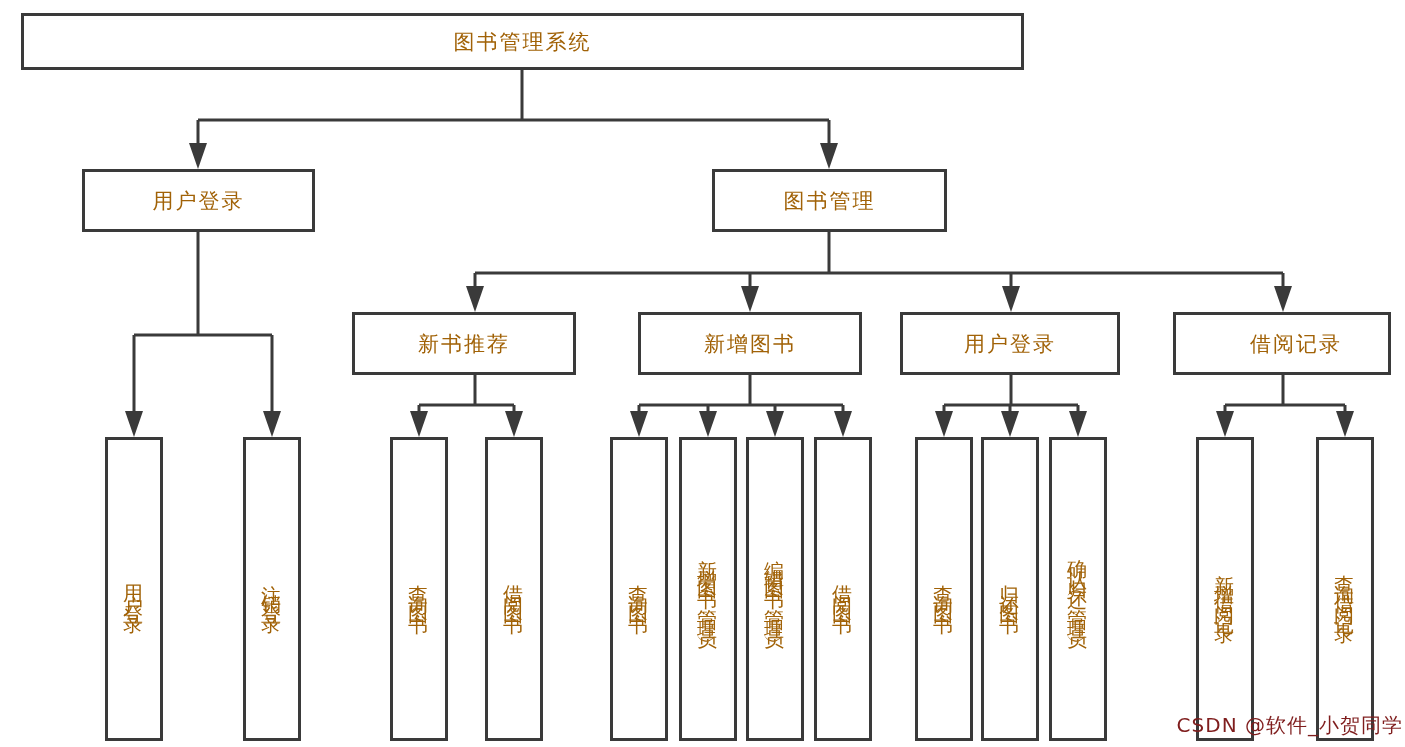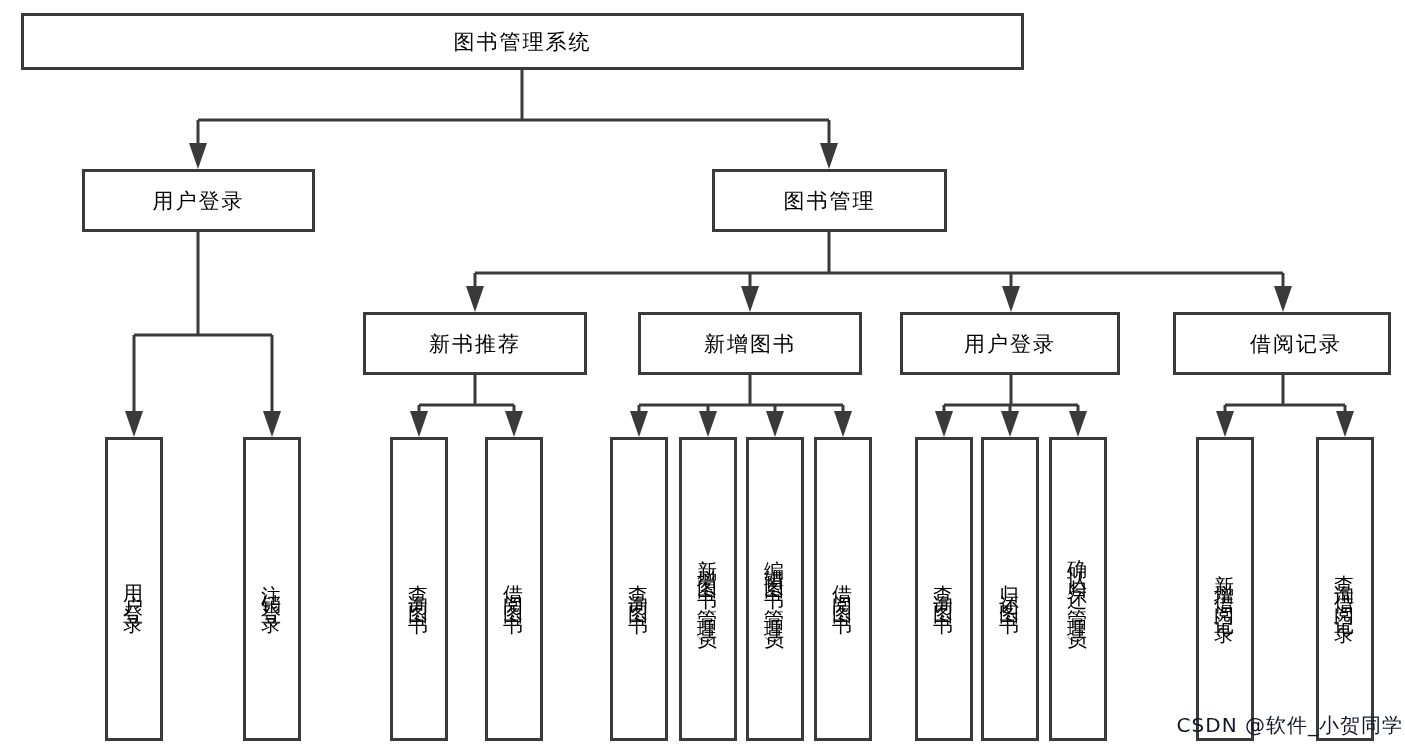--- a/index.html
+++ b/index.html
@@ -13,45 +13,45 @@
   }
   .wires{position:absolute;left:0;top:0;z-index:1;}
   .box{
     position:absolute;
     box-sizing:border-box;
     background:#ffffff;
     border:3px solid #3a3a3a;
     display:flex;align-items:center;justify-content:center;
     z-index:2;
     font-size:21px;letter-spacing:2px;
-    color:#000000;
+    color:#a16207;
   }
   
   .n-root {left:21px;  top:13px;  width:1003px;height:57px;}
   .n-login{left:82px;  top:169px; width:233px; height:63px;}
   .n-mgmt {left:712px; top:169px; width:235px; height:63px;}
-  .n-l3-0 {left:363px; top:312px; width:224px; height:63px;text-align:right;}
+  .n-l3-0 {left:352px; top:312px; width:224px; height:63px;text-align:right;}
   .n-l3-1 {left:638px; top:312px; width:224px; height:63px;}
   .n-l3-2 {left:900px; top:312px; width:220px; height:63px;}
   .n-l3-3 {left:1173px;top:312px; width:218px; height:63px;padding-left:28px;}
   
   .col{
     top:437px;height:304px;width:58px;
     writing-mode:vertical-rl;text-orientation:mixed;
     font-size:20px;letter-spacing:10px;
   }
   .c-a1{left:105px;} .c-a2{left:243px;}
   .c-b1{left:390px;} .c-b2{left:485px;}
   .c-c1{left:610px;} .c-c2{left:679px;} .c-c3{left:746px;} .c-c4{left:814px;}
   .c-d1{left:915px;} .c-d2{left:981px;} .c-d3{left:1049px;}
   .c-e1{left:1196px;}.c-e2{left:1316px;}
   .watermark{
     position:absolute;right:2px;top:712px;
     font-size:20px;letter-spacing:1px;
-    color:#0f172a;z-index:5;white-space:nowrap;
+    color:#7f1d1d;z-index:5;white-space:nowrap;
   }
 </style>
 </head>
 <body>
 
 <div class="canvas">
 
   <svg class="wires" width="1405" height="747" viewBox="0 0 1405 747">
     <g stroke="#3a3a3a" stroke-width="3" fill="none">
       <path d="M522 70 V120 M198 120 H829 M198 120 V145 M829 120 V145"></path>

